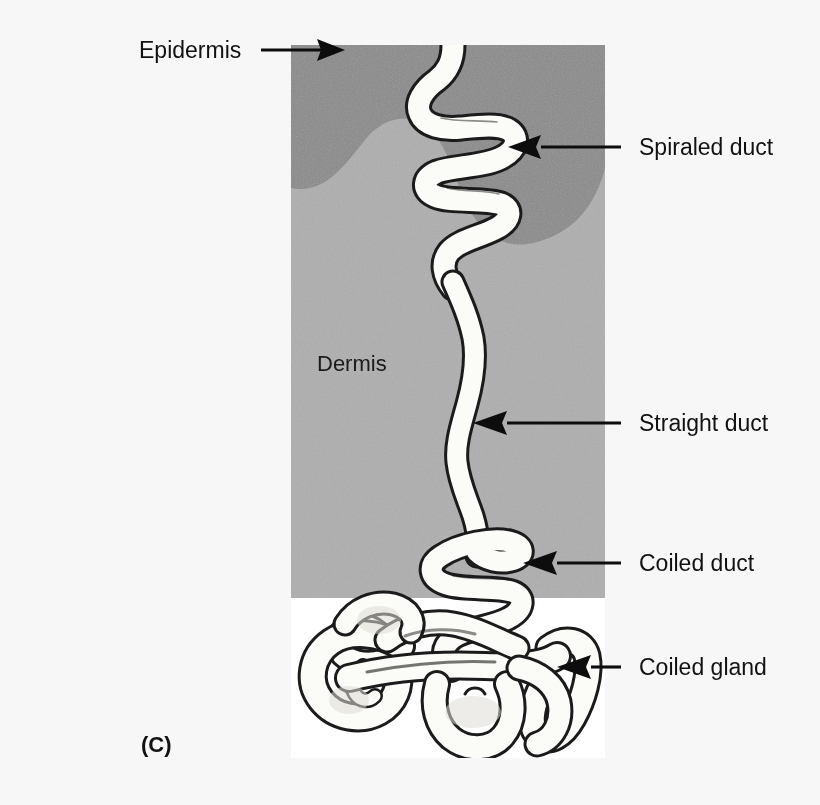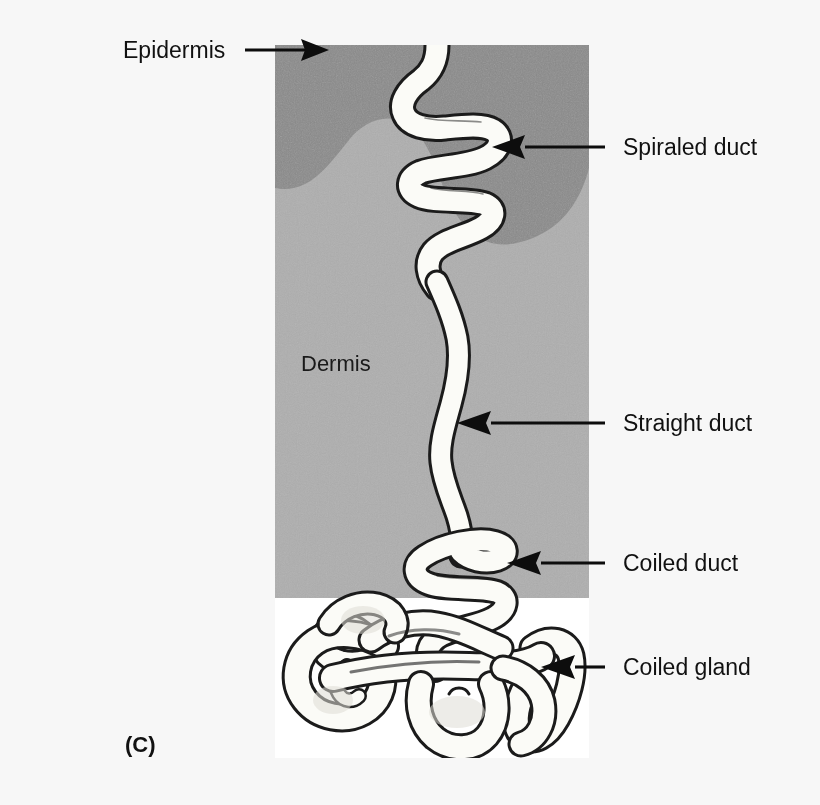--- a/index.html
+++ b/index.html
@@ -9,21 +9,21 @@
   }
   body {
     width: 820px;
     height: 805px;
     position: relative;
     overflow: hidden;
     font-family: "Liberation Sans", sans-serif;
   }
   #figure-root {
     position: absolute;
-    left: 0; top: 0;
+    left: 16px; top: 0;
     width: 712px;
     height: 805px;
     padding-left: 33px;
   }
   svg.figure-svg {
     display: block;
     width: 820px;
     height: 805px;
   }
   .label-text {

